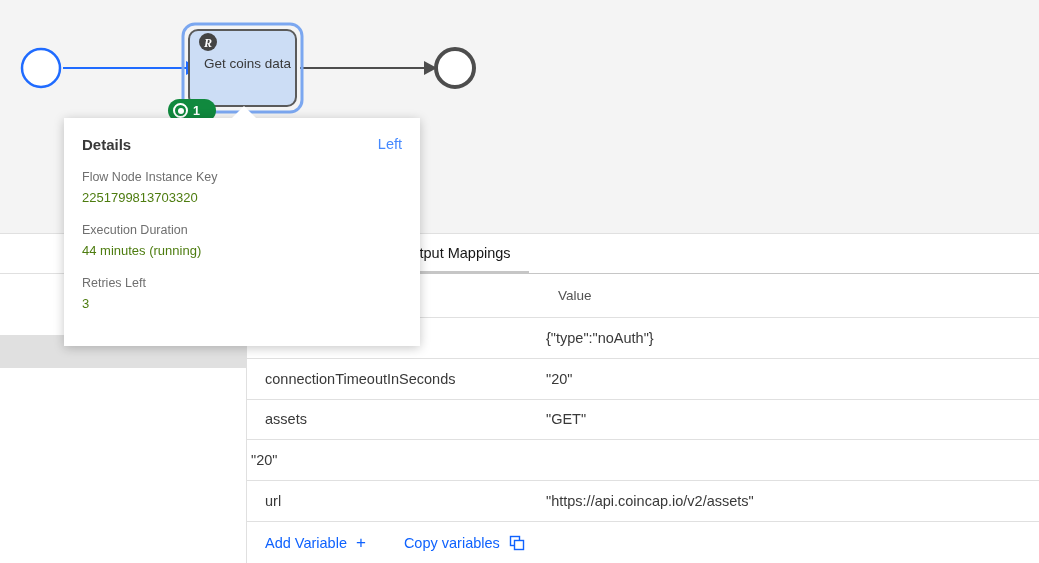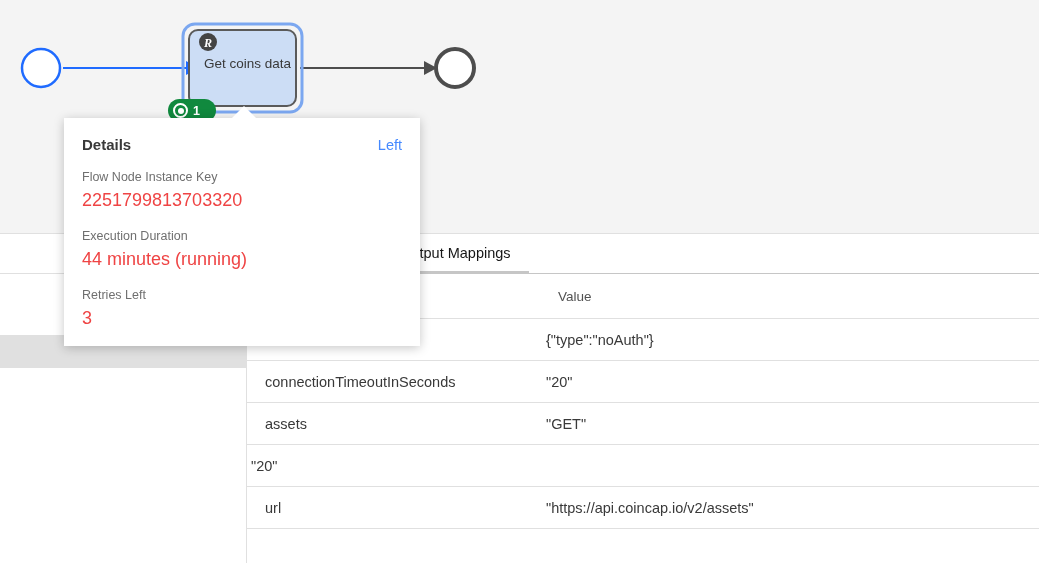--- a/index.html
+++ b/index.html
@@ -213,41 +213,41 @@
     top: 106px;
     width: 0; height: 0;
     border-left: 13px solid transparent;
     border-right: 13px solid transparent;
     border-bottom: 13px solid #ffffff;
     z-index: 41;
   }
   .pop-head {
     display: flex;
     justify-content: space-between;
-    align-items: flex-end;
+    align-items: flex-start;
     margin-bottom: 17px;
   }
   .pop-title {
     font-size: 15px;
     font-weight: 700;
     color: #393939;
   }
   .pop-view {
     font-size: 14.5px;
     color: #4589ff;
     cursor: pointer;
   }
   .pop-label {
     font-size: 12.5px;
     color: #6f6f6f;
     margin-bottom: 6px;
   }
   .pop-value {
-    font-size: 18px;
-    color: #ef4444;
+    font-size: 13px;
+    color: #4d7c0f;
     margin-bottom: 18px;
   }
   .pop-value:last-child { margin-bottom: 0; }
 </style>
 </head>
 <body>
 
 <div id="app">
 
   <div class="diagram-canvas">
@@ -326,20 +326,33 @@
           <div class="col-value">"GET"</div>
         </div>
         <div class="vt-row">
           <div class="col-value">"20"</div>
         </div>
         <div class="vt-row">
           <div class="col-name">url</div>
           <div class="col-value">"https://api.coincap.io/v2/assets"</div>
         </div>
 
+        <div class="vt-footer">
+          <button class="link-btn">
+            <span>Add Variable</span>
+            <span class="glyph">+</span>
+          </button>
+          <button class="link-btn">
+            <span>Copy variables</span>
+            <svg class="copy-icon" width="16" height="16" viewBox="0 0 16 16">
+              <rect x="1.5" y="1.5" width="9" height="9" fill="none" stroke="#0f62fe" stroke-width="1.4"></rect>
+              <rect x="5.5" y="5.5" width="9" height="9" fill="#ffffff" stroke="#0f62fe" stroke-width="1.4"></rect>
+            </svg>
+          </button>
+        </div>
       </div>
     </div>
   </div>
 
   <div class="pop-arrow"></div>
   <div class="popover">
     <div class="pop-head">
       <div class="pop-title">Details</div>
       <div class="pop-view">Left</div>
     </div>

